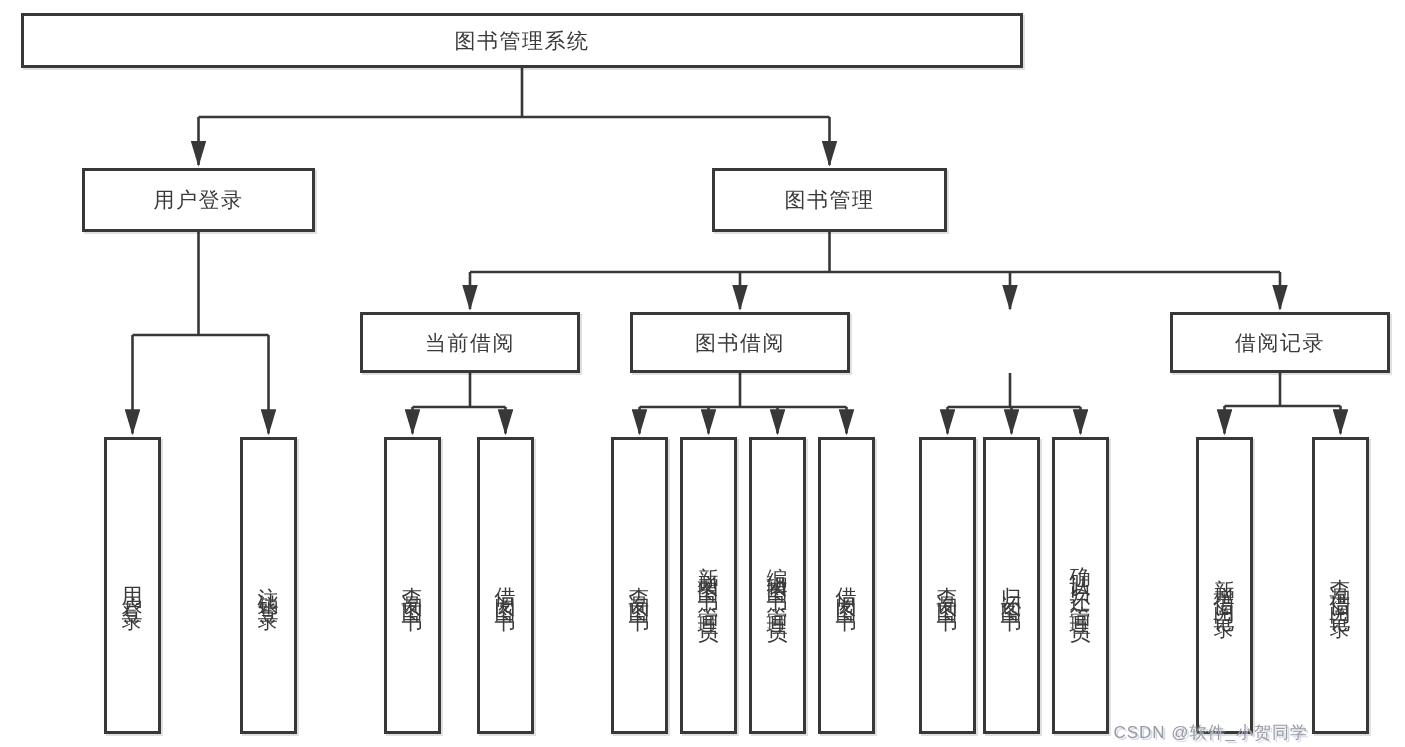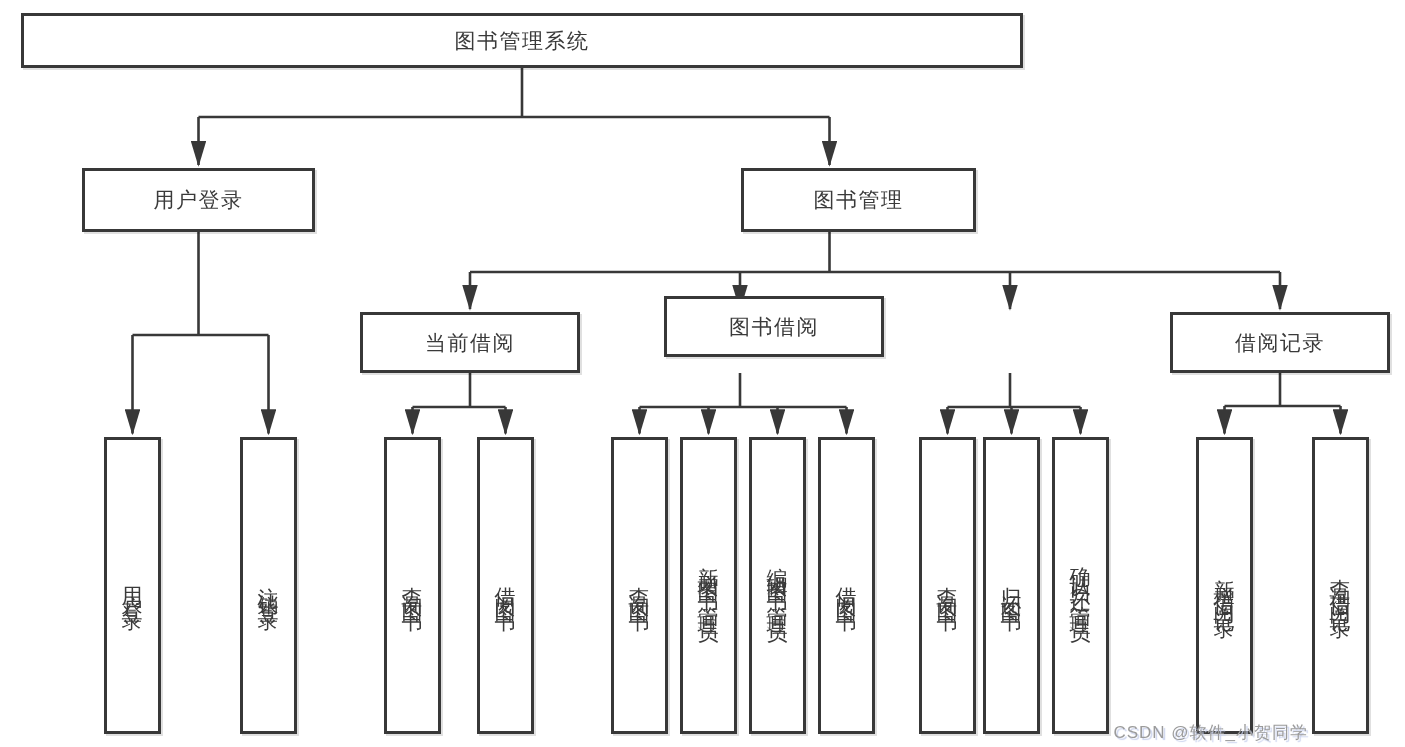--- a/index.html
+++ b/index.html
@@ -89,24 +89,24 @@
       <path d="M1280 373 V406"></path>
       <path d="M1224.5 406 H1340.5"></path>
       <path d="M1224.5 406 V433.5" marker-end="url(#arw)"></path>
       <path d="M1340.5 406 V433.5" marker-end="url(#arw)"></path>
     </g>
   </svg>
 
   <div class="hnode" style="left:21px;top:13px;width:1002px;height:55px;">图书管理系统</div>
 
   <div class="hnode" style="left:82px;top:168px;width:233px;height:64px;">用户登录</div>
-  <div class="hnode" style="left:712px;top:168px;width:235px;height:64px;margin-left:29px;">图书管理</div>
+  <div class="hnode" style="left:712px;top:168px;width:235px;height:64px;">图书管理</div>
 
   <div class="hnode" style="left:360px;top:312px;width:220px;height:61px;">当前借阅</div>
-  <div class="hnode" style="left:630px;top:296px;width:220px;height:61px;margin-left:34px;">图书借阅</div>
+  <div class="hnode" style="left:630px;top:312px;width:220px;height:61px;">图书借阅</div>
   <div class="hnode" style="left:1170px;top:312px;width:220px;height:61px;">借阅记录</div>
 
   <div class="leaf" style="left:104px;">用户登录</div>
   <div class="leaf" style="left:240px;">注销登录</div>
 
   <div class="leaf" style="left:384px;">查询图书</div>
   <div class="leaf" style="left:477px;">借阅图书</div>
 
   <div class="leaf" style="left:611px;">查询图书</div>
   <div class="leaf" style="left:680px;">新增图书（管理员）</div>

